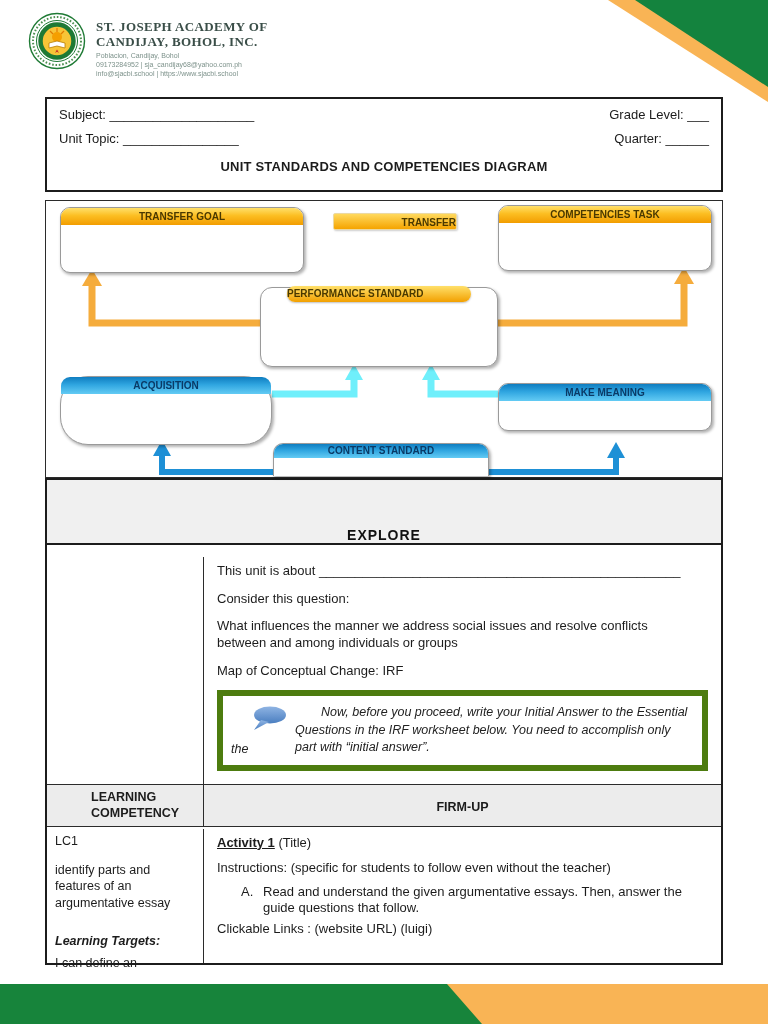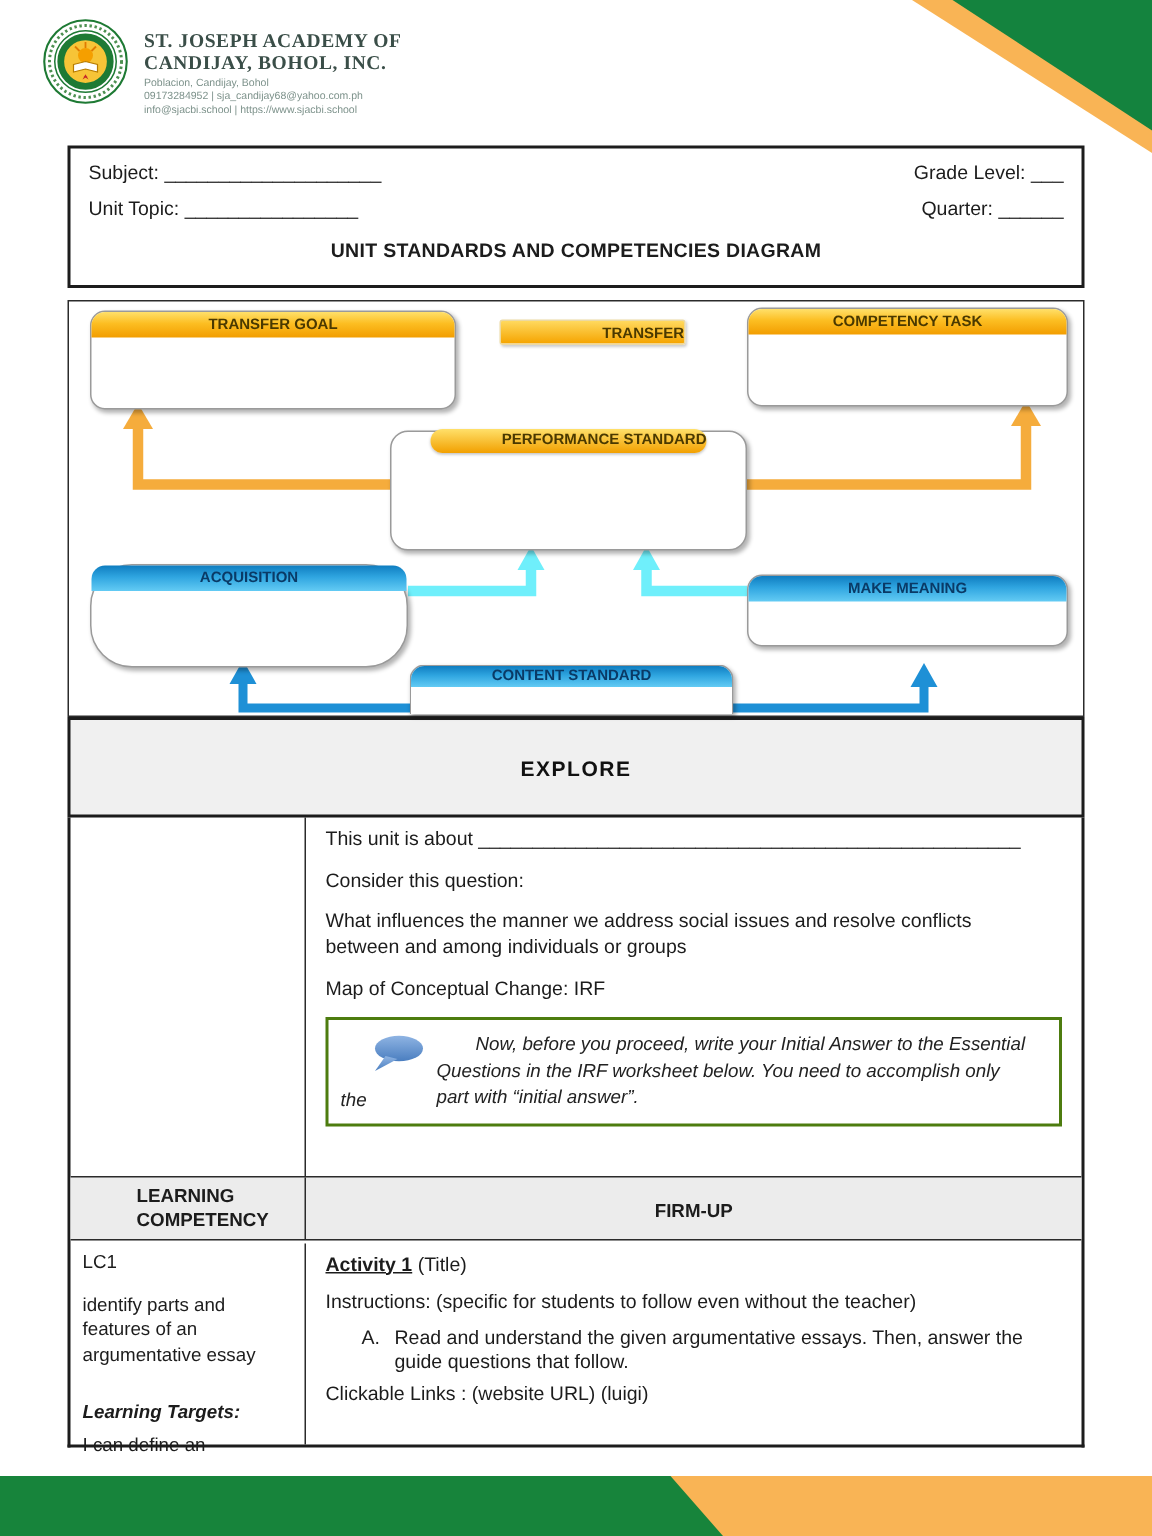--- a/index.html
+++ b/index.html
@@ -23,41 +23,41 @@
   .diagram { position:absolute; left:45px; top:200px; width:678px; height:278px; border:1.5px solid #2b2b2b; }
   .arrows { position:absolute; left:0; top:0; z-index:1; }
   .d-box { position:absolute; background:#fff; border:1px solid #9a9a9a; border-radius:10px; box-shadow:1.5px 2px 3px rgba(0,0,0,.3); z-index:2; }
   .d-head { height:17px; line-height:17px; text-align:center; font-weight:bold; font-size:10px; border-radius:9px 9px 0 0; }
   .d-head.gold { background:linear-gradient(180deg,#ffe06a 0%,#fcbe22 45%,#f29d00 100%); color:#4a3900; }
   .d-head.blue { background:linear-gradient(180deg,#0f7dc0 0%,#2fa5e0 45%,#63cbf4 100%); color:#0a3a66; }
   .transfer-bar { position:absolute; left:287px; top:12px; width:124px; height:17px; line-height:17px; z-index:2;
     background:linear-gradient(180deg,#ffd95e,#f5a400); border:1px solid #ecd9a2; border-radius:2px;
     text-align:right; font-weight:bold; font-size:10px; color:#4a3900; box-shadow:1px 1px 2px rgba(0,0,0,.2); }
   .ps-head { position:absolute; left:26px; right:26px; top:-2px; height:16px; line-height:16px; border-radius:8px;
-    background:linear-gradient(180deg,#ffe06a,#f2a000); text-align:right; font-weight:bold; font-size:10px; color:#4a3900; box-shadow:0 1px 2px rgba(0,0,0,.25); }
+    background:linear-gradient(180deg,#ffe06a,#f2a000); text-align:left; font-weight:bold; font-size:10px; color:#4a3900; box-shadow:0 1px 2px rgba(0,0,0,.25); }
 
   
   .explore { position:absolute; left:45px; top:478px; width:678px; height:67px; background:#f0f0f0; border:2px solid #1c1c1c;
-    display:flex; align-items:center; justify-content:center; font-weight:bold; font-size:14px; letter-spacing:1px; color:#111; }
+    display:flex; align-items:flex-end; justify-content:center; font-weight:bold; font-size:14px; letter-spacing:1px; color:#111; }
 
   
   .tbl { position:absolute; left:45px; top:545px; width:678px; height:420px; border:2px solid #1c1c1c; border-top:none; }
   .trow { position:absolute; left:0; width:674px; display:flex; }
   .cell-l { width:157px; border-right:1.5px solid #2b2b2b; padding:5px 8px; font-size:12.5px; color:#1c1c1c; }
   .cell-r { flex:1; padding:6px 13px; font-size:13px; color:#1c1c1c; }
-  .row1 { top:0; height:239px; }
+  .row1 { top:12px; height:239px; }
   .row2 { top:239px; height:43px; border-top:1.5px solid #2b2b2b; border-bottom:1.5px solid #2b2b2b; background:#ececec; }
   .row3 { top:283.5px; height:134px; }
   .row2 .cell-l { font-weight:bold; font-size:12.5px; line-height:1.25;padding-left:44px; }
   .firmup-title { text-align:center; font-weight:bold; padding-top:15px; font-size:12.5px; }
   .cell-r p { margin:0 0 11px 0; line-height:1.28; }
   .map-line { margin-bottom:9px; }
 
   
-  .note { position:relative; border:2px solid #4d7c0f; margin-top:8px; min-height:60px; padding:8px 10px 8px 0; }
+  .note { position:relative; border:6px solid #4d7c0f; margin-top:8px; min-height:60px; padding:8px 10px 8px 0; }
   .note-text { margin-left:72px; font-style:italic; font-size:12.5px; line-height:1.4; color:#222; }
   .note-text .indent1 { display:block; text-indent:26px; }
   .note-hang { position:absolute; left:8px; bottom:9px; font-style:italic; font-size:12.5px; color:#222; }
   .bubble { position:absolute; left:26px; top:9px; }
 
   
   .lc1 { margin-bottom:14px; }
   .lc-desc { line-height:1.35; margin-bottom:22px; }
   .lt { font-weight:bold; font-style:italic; margin-bottom:8px; }
   .activity-line { margin-bottom:10px; }
@@ -148,21 +148,21 @@
       </g>
     </svg>
 
     <div class="d-box" style="left:14px; top:6px; width:244px; height:66px;">
       <div class="d-head gold">TRANSFER GOAL</div>
     </div>
 
     <div class="transfer-bar">TRANSFER</div>
 
     <div class="d-box" style="left:452px; top:4px; width:214px; height:66px;">
-      <div class="d-head gold">COMPETENCY TASK</div>
+      <div class="d-head gold">COMPETENCIES TASK</div>
     </div>
 
     <div class="d-box" style="left:214px; top:86px; width:238px; height:80px; border-radius:12px;">
       <div class="ps-head">PERFORMANCE STANDARD</div>
     </div>
 
     <div class="d-box" style="left:14px; top:175px; width:212px; height:69px;border-radius:28px;">
       <div class="d-head blue">ACQUISITION</div>
     </div>
 

